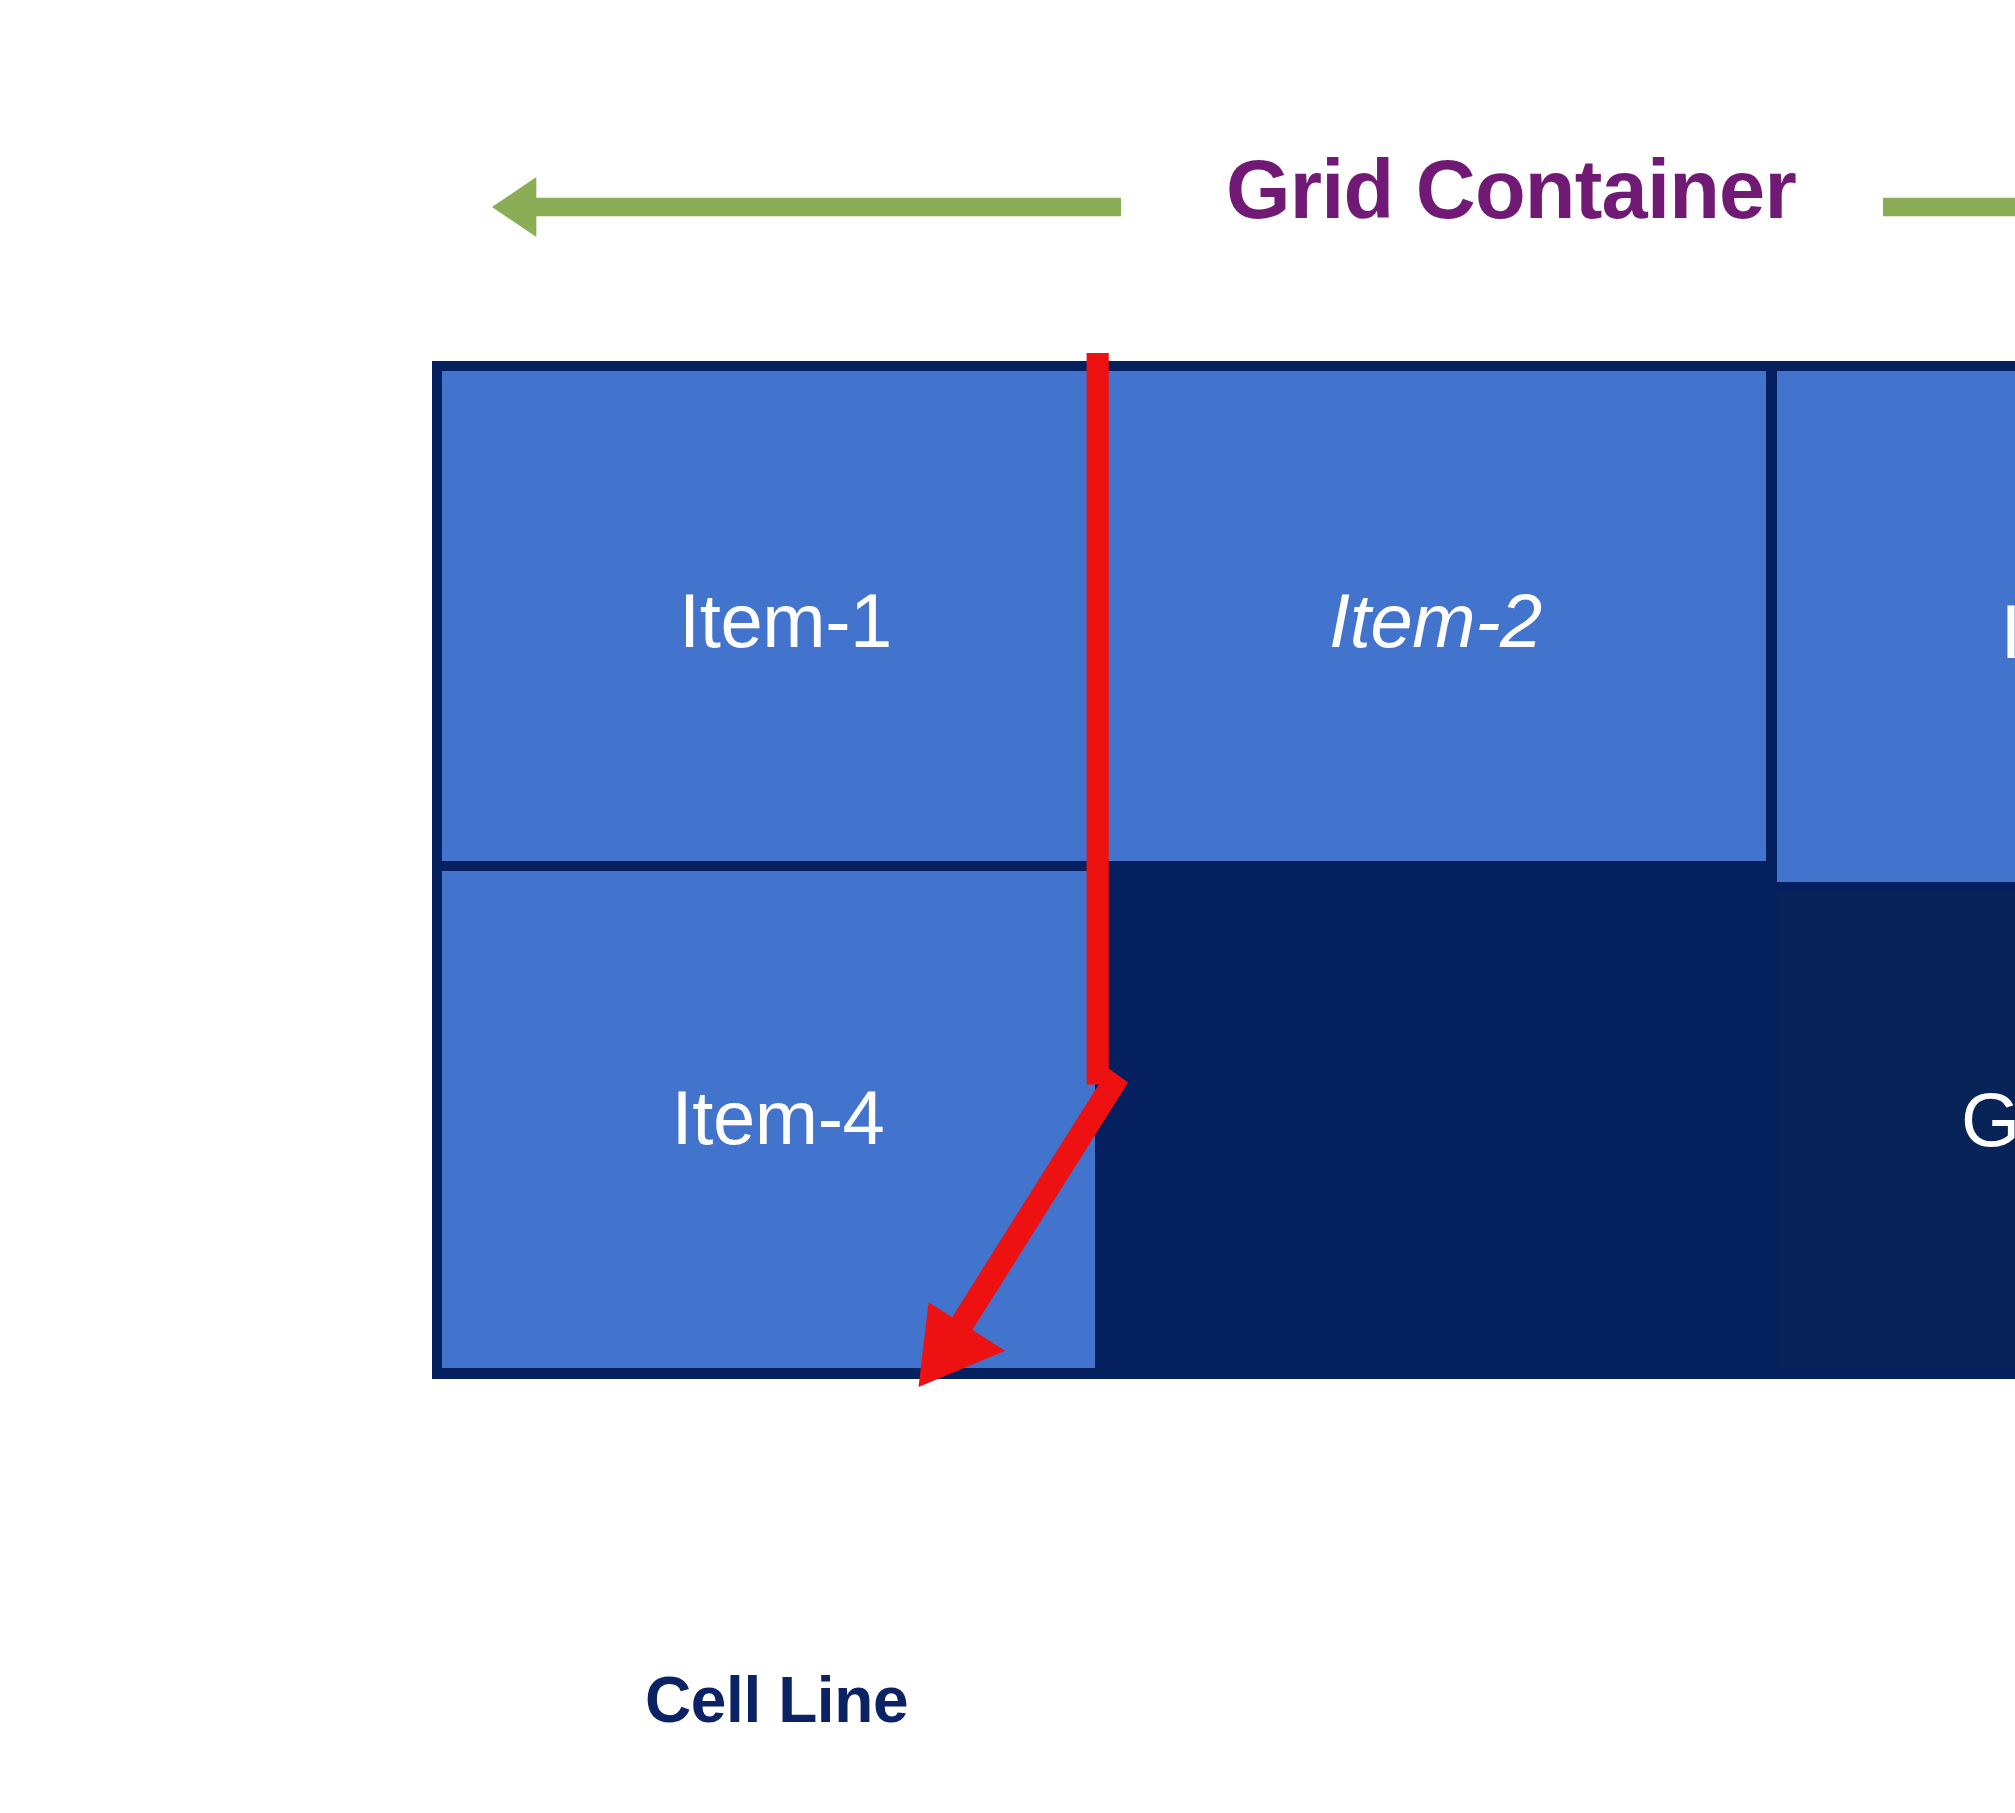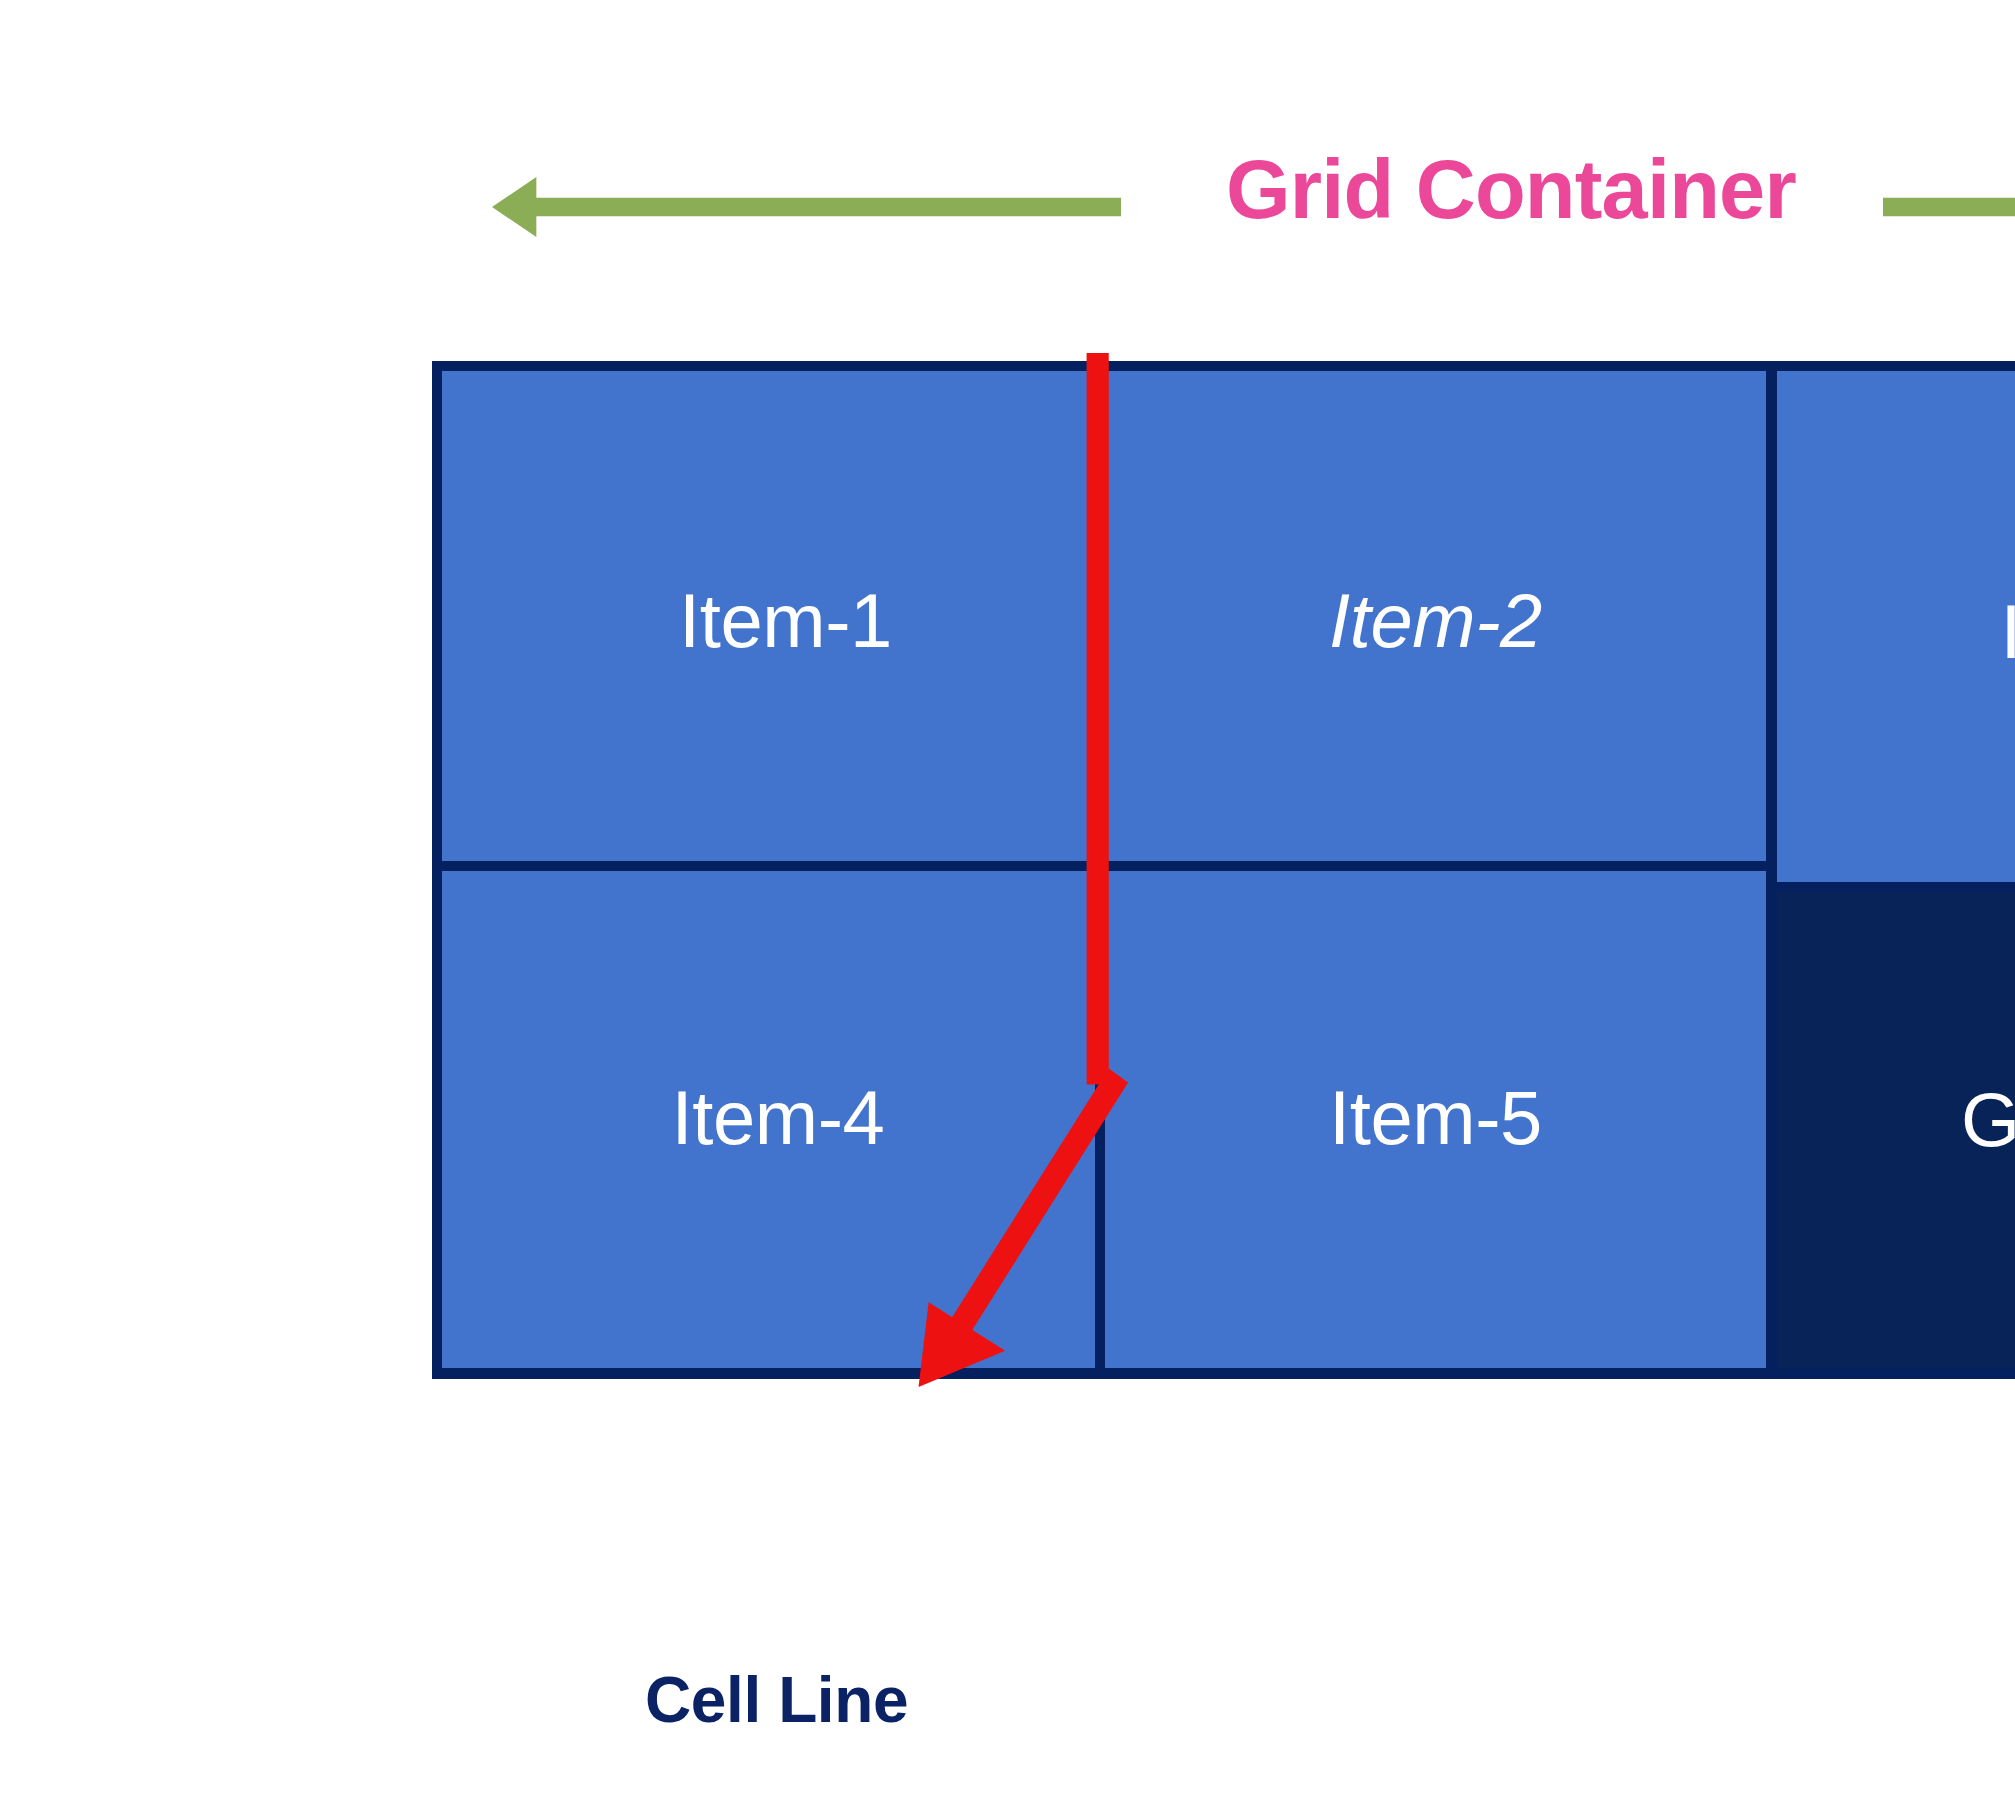--- a/index.html
+++ b/index.html
@@ -23,21 +23,21 @@
   
   .container-title {
     position: absolute;
     left: 1136px;
     top: 148px;
     width: 750px;
     text-align: center;
     font-size: 83px;
     line-height: 1.0;
     font-weight: 700;
-    color: #ec4899;
+    color: #701a75;
     font-family: "Liberation Sans Narrow", "Liberation Sans", "DejaVu Sans", sans-serif;
     letter-spacing: -0.8px;
     white-space: nowrap;
   }
 
   .green-arrow {
     position: absolute;
     top: 177px;
     height: 60px;
   }
@@ -146,23 +146,20 @@
     </div>
 
     <div class="cell item" id="cell-item-3">
       <span class="cell-label">Item-3</span>
     </div>
 
     <div class="cell item" id="cell-item-4">
       <span class="cell-label">Item-4</span>
     </div>
 
-    <div class="cell item" id="cell-item-5">
-      <span class="cell-label">Item-5</span>
-    </div>
 
     <div class="cell dark" id="cell-grid-cell">
       <span class="cell-label">Grid Cell</span>
     </div>
 
   </div>
 
   <div id="grid-line-marker">
     <svg viewBox="0 0 2000 3600" preserveAspectRatio="none" xmlns="http://www.w3.org/2000/svg">
 

